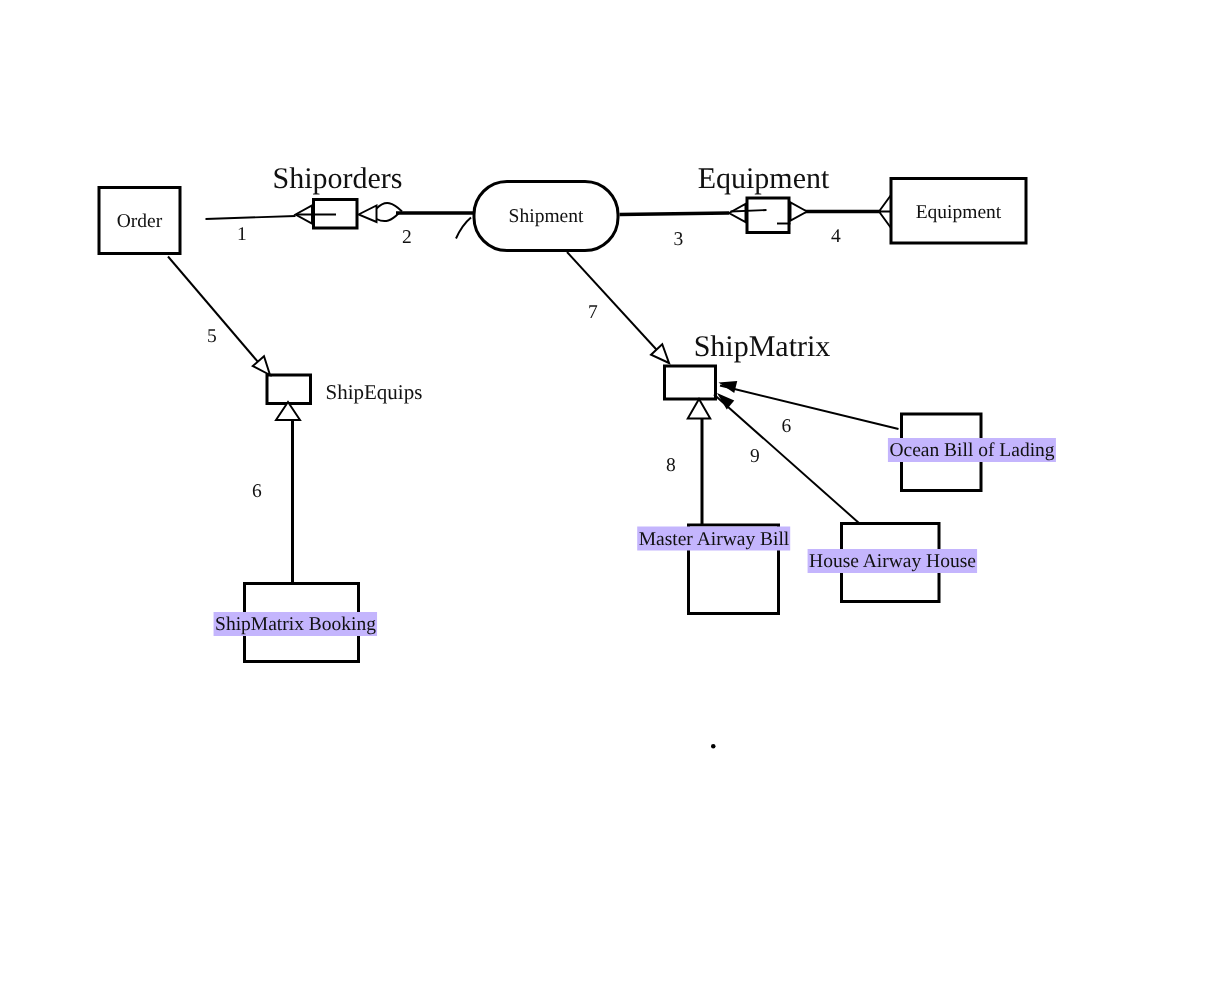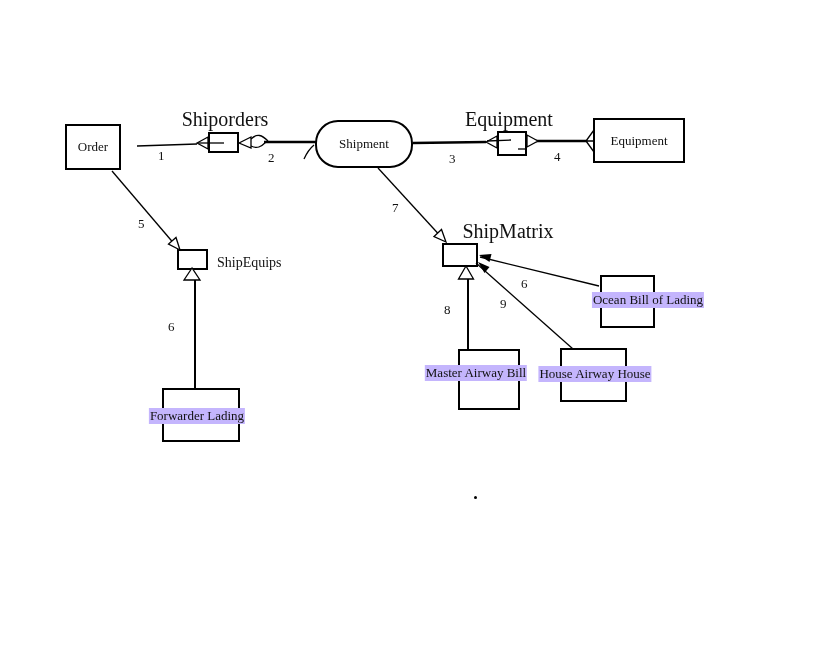--- a/index.html
+++ b/index.html
@@ -98,23 +98,23 @@
 
     <circle cx="475.5" cy="497.5" r="1.5" fill="#000"></circle>
   </svg>
 
   <div class="float-label" style="left:225px;top:108px;">Shiporders</div>
   <div class="float-label" style="left:509px;top:108px;">Equipment</div>
   <div class="plain-label" style="left:217px;top:255px;">ShipEquips</div>
   <div class="float-label" style="left:508px;top:220px;text-align:center;">ShipMatrix</div>
 
   <div class="doc-label" style="left:648px;top:292px;">Ocean Bill of Lading</div>
-  <div class="doc-label" style="left:476px;top:365px;">Master Airway Bill</div>
+  <div class="doc-label" style="left:476px;top:351px;">Master Airway Bill</div>
   <div class="doc-label" style="left:595px;top:366px;">House Airway House</div>
-  <div class="doc-label" style="left:197px;top:408px;">Forwarder Lading</div>
+  <div class="doc-label" style="left:197px;top:408px;">ShipMatrix Booking</div>
 
   <div class="num" style="left:158px;top:148px;">1</div>
   <div class="num" style="left:268px;top:150px;">2</div>
   <div class="num" style="left:449px;top:151px;">3</div>
   <div class="num" style="left:554px;top:149px;">4</div>
   <div class="num" style="left:138px;top:216px;">5</div>
   <div class="num" style="left:168px;top:319px;">6</div>
   <div class="num" style="left:392px;top:200px;">7</div>
   <div class="num" style="left:444px;top:302px;">8</div>
   <div class="num" style="left:500px;top:296px;">9</div>

